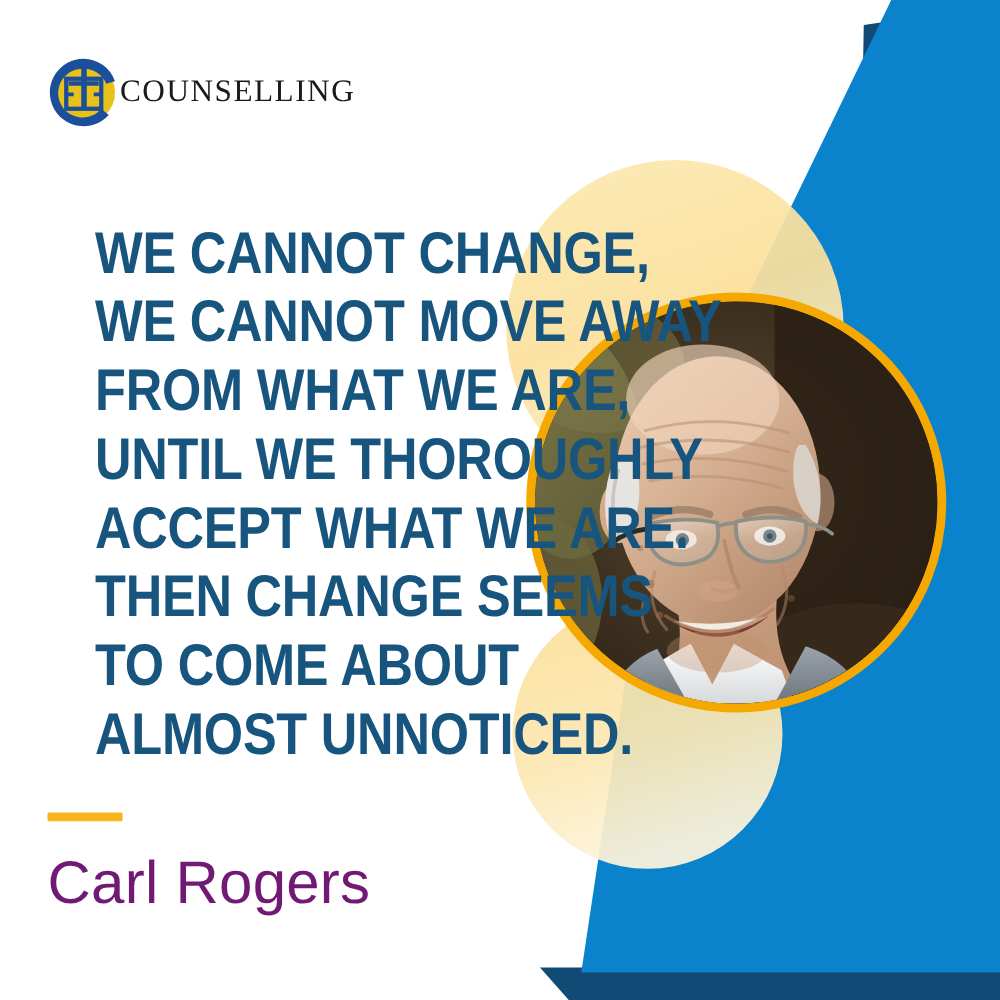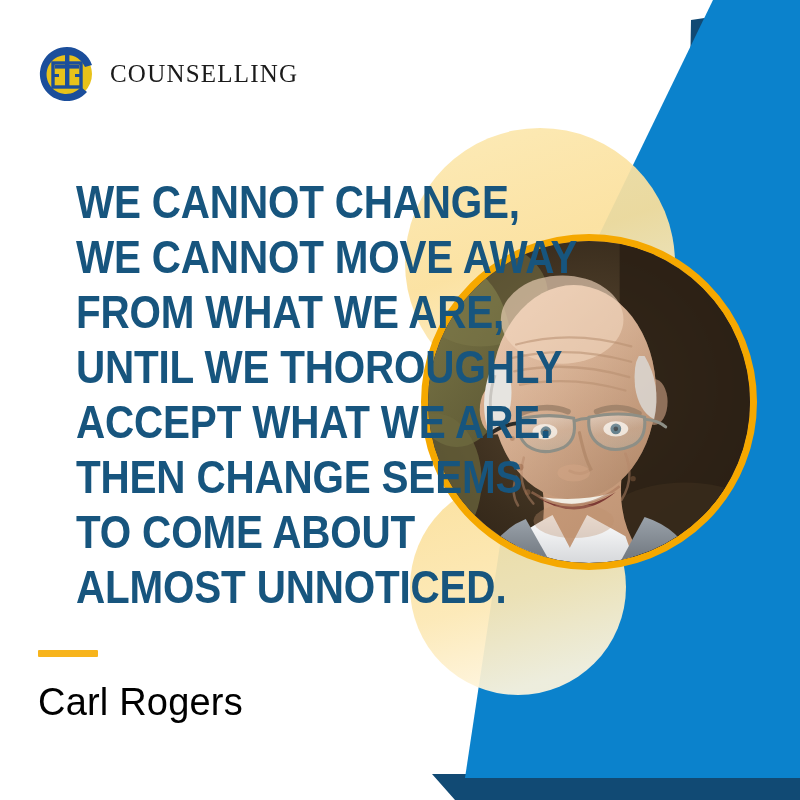--- a/index.html
+++ b/index.html
@@ -26,21 +26,20 @@
     pointer-events: none;
   }
 
   
   #logo {
     position: absolute;
     left: 38px;
     top: 44px;
     display: flex;
     align-items: center;
-    gap: 14px;
     z-index: 6;
   }
   #logo-mark { width: 58px; height: 58px; display: block; }
   #logo-words {
     display: flex;
     flex-direction: column;
     justify-content: center;
     line-height: 1;
   }
   #logo-line1 {
@@ -91,23 +90,23 @@
   }
   #accent-rule {
     width: 60px;
     height: 7px;
     background: #F7B41C;
     border-radius: 1px;
   }
   #author-name {
     margin-top: 26px;
     font-family: "Liberation Sans", sans-serif;
-    font-size: 38px;
+    font-size: 48px;
     font-weight: 400;
-    color: #000000;
+    color: #701a75;
     letter-spacing: 0.2px;
     line-height: 1;
   }
 
   
   #portrait {
     position: absolute;
     left: 421px;
     top: 234px;
     width: 336px;

